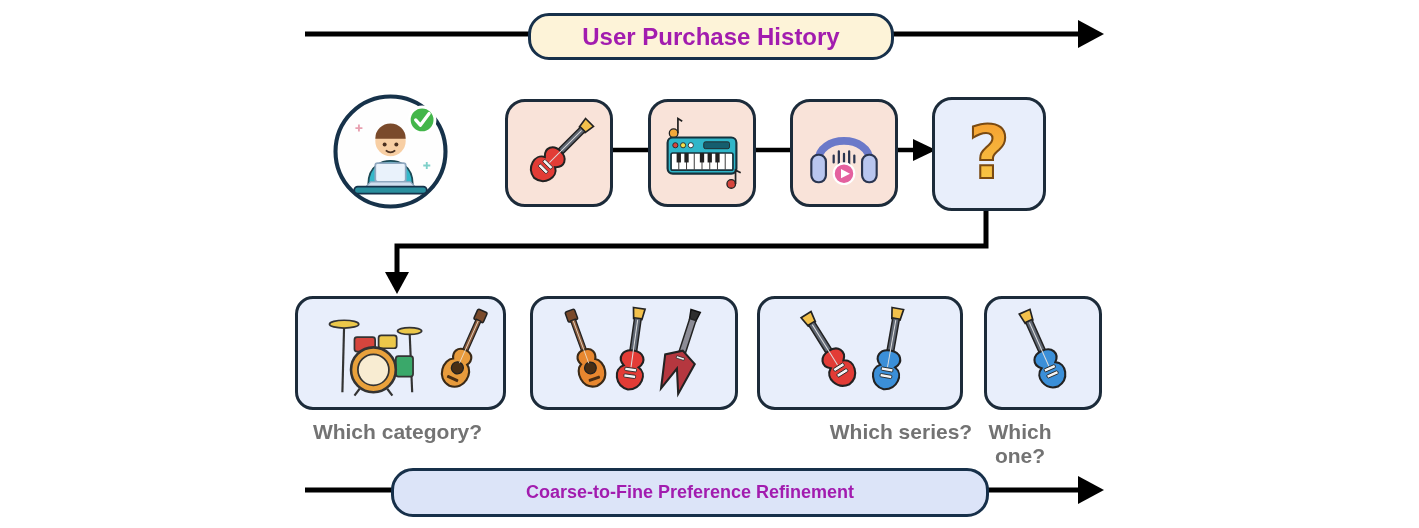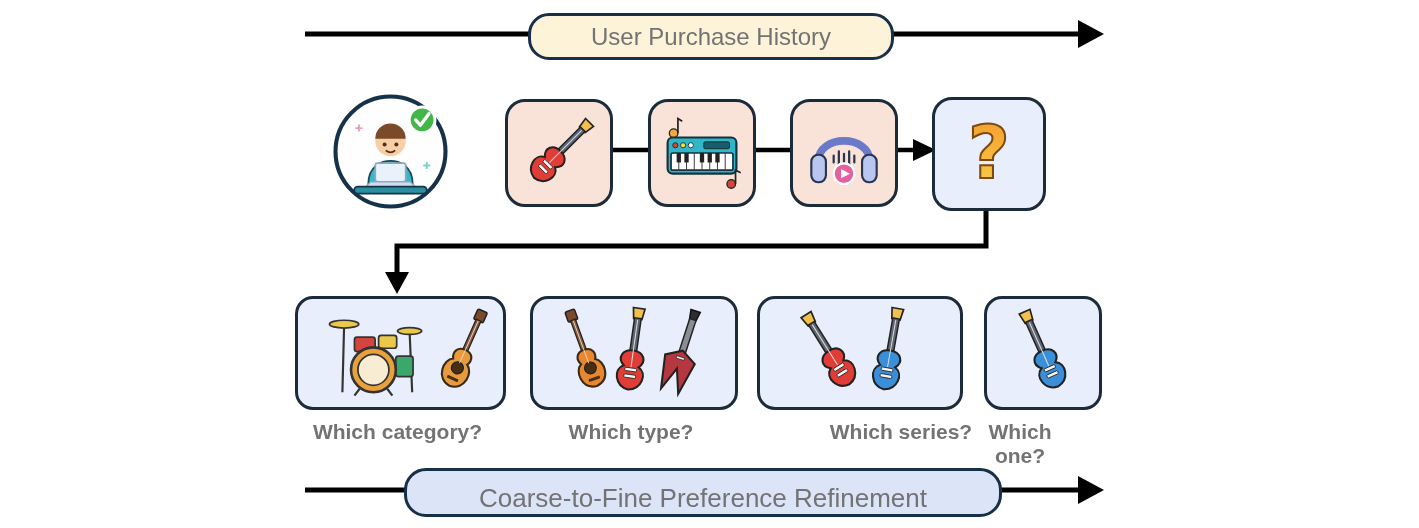--- a/index.html
+++ b/index.html
@@ -1,23 +1,23 @@
 <!DOCTYPE html>
 <html><head>
 <meta charset="utf-8">
 <style>
   html,body{margin:0;padding:0;background:#ffffff;}
   body{font-family:"Liberation Sans",sans-serif;}
   .canvas{position:relative;width:1419px;height:528px;background:#ffffff;overflow:hidden;}
   svg{overflow:visible;display:block;}
   .overlay{position:absolute;left:0;top:0;z-index:1;}
   .pill{position:absolute;z-index:2;display:flex;align-items:center;justify-content:center;
-        border:3px solid #17304a;font-weight:normal;color:#737373;}
+        border:3px solid #17304a;font-weight:bold;color:#a21caf;}
   .pill-top{left:528px;top:13px;width:360px;height:41px;background:#fdf3d8;font-size:24px;border-radius:21px;}
-  .pill-bottom{left:404px;top:468px;width:592px;height:43px;background:#dce4f8;font-size:26px;border-radius:22px;align-items:flex-end;}
+  .pill-bottom{left:391px;top:468px;width:592px;height:43px;background:#dce4f8;font-size:18px;border-radius:22px;}
   .avatar{position:absolute;z-index:2;left:332px;top:93px;width:117px;height:117px;}
   .hist-box{position:absolute;z-index:2;top:99px;width:102px;height:102px;background:#f9e3d9;
             border:3px solid #1c2b3a;border-radius:20px;display:flex;align-items:center;justify-content:center;}
   .q-box{position:absolute;z-index:2;left:932px;top:97px;width:108px;height:108px;background:#e8eefb;
          border:3px solid #1c2b3a;border-radius:20px;display:flex;align-items:center;justify-content:center;}
   .step-box{position:absolute;z-index:2;top:296px;height:108px;background:#e8eefb;border:3px solid #1c2b3a;
             border-radius:18px;display:flex;align-items:center;justify-content:center;gap:14px;}
   .step-label{position:absolute;z-index:2;top:420px;font-weight:bold;font-size:21px;color:#737373;text-align:center;}
 </style>
 </head>
@@ -183,21 +183,20 @@
     </svg>
   </div>
 
   <div class="step-box" style="left:984px;width:112px">
     <svg width="34" height="92" viewBox="0 0 40 110" style="color:#3b8fd8">
       <use href="#sym-eguitar" transform="rotate(-24 20 55)"></use>
     </svg>
   </div>
 
   <div class="step-label" style="left:295px;width:205px">Which category?</div>
-  <div class="step-label" style="left:530px;width:202px">Which type?</div>
   <div class="step-label" style="left:801px;width:200px">Which series?</div>
   <div class="step-label" style="left:964px;width:112px">Which one?</div>
 
   <div class="pill pill-bottom">
     <span>Coarse-to-Fine Preference Refinement</span>
   </div>
 
 </div>
 
 </body></html>

